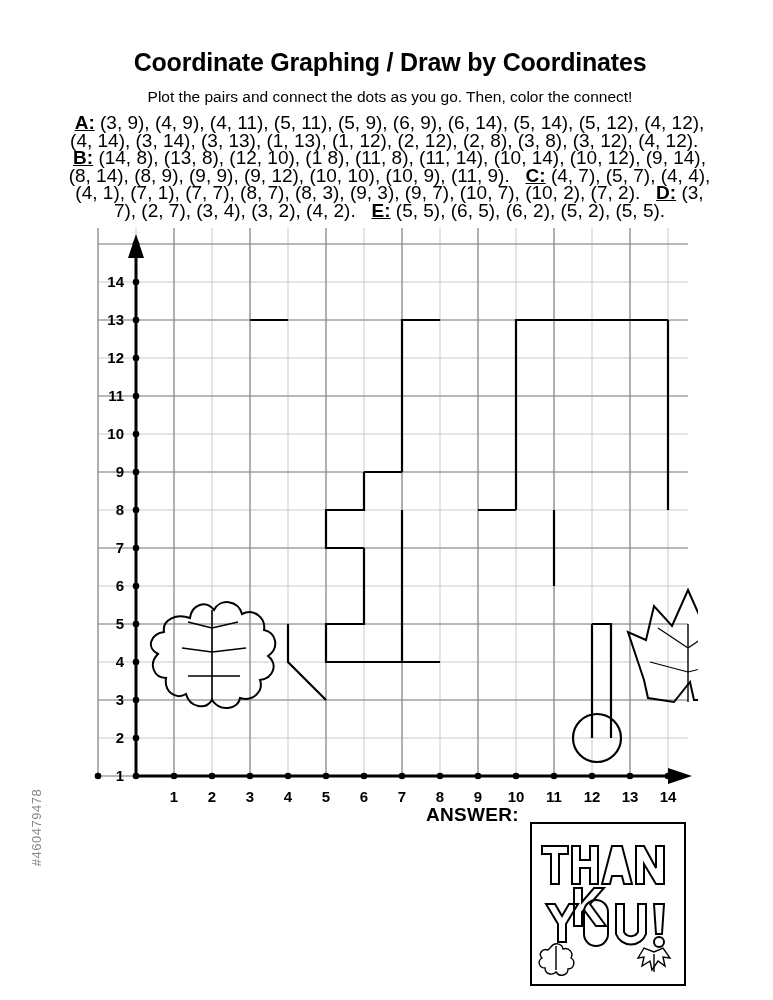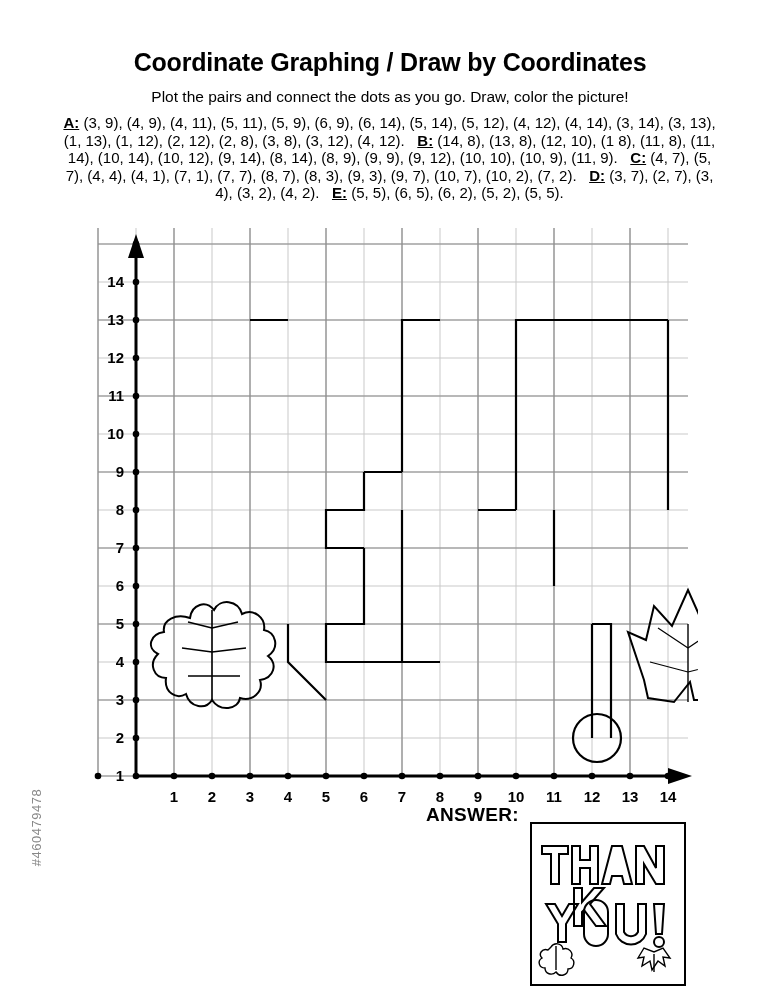--- a/index.html
+++ b/index.html
@@ -50,21 +50,21 @@
     width: 660px;
     text-align: center;
     font-size: 15.5px;
   }
   .coords {
     position: absolute;
     left: 62px;
     top: 114px;
     width: 655px;
     text-align: center;
-    font-size: 15px;
+    font-size: 19px;
     line-height: 17.6px;
   }
   .coords b { font-weight: bold; text-decoration: underline; }
   .answer-label {
     position: absolute;
     left: 426px;
     top: 804px;
     font-size: 19px;
     font-weight: bold;
     letter-spacing: 0.3px;
@@ -93,21 +93,21 @@
   }
 </style>
 </head>
 <body>
 
 <div class="page">
 
   <div class="watermark">#460479478</div>
 
   <div class="title">Coordinate Graphing / Draw by Coordinates</div>
-  <div class="subtitle">Plot the pairs and connect the dots as you go. Draw, color the picture!</div>
+  <div class="subtitle">Plot the pairs and connect the dots as you go. Then, color the connect!</div>
 
   <div class="coords">
     <b>A:</b>
     <span>(3, 9), (4, 9), (4, 11), (5, 11), (5, 9), (6, 9), (6, 14), (5, 14), (5, 12), (4, 12), (4, 14), (3, 14), (3, 13), (1, 13), (1, 12), (2, 12), (2, 8), (3, 8), (3, 12), (4, 12).</span>
     &nbsp;
     <b>B:</b>
     <span>(14, 8), (13, 8), (12, 10), (1  8), (11, 8), (11, 14), (10, 14), (10, 12), (9, 14), (8, 14), (8, 9), (9, 9), (9, 12), (10, 10), (10, 9), (11, 9).</span>
     &nbsp;
     <b>C:</b>
     <span>(4, 7), (5, 7), (4, 4), (4, 1), (7, 1), (7, 7), (8, 7), (8, 3), (9, 3), (9, 7), (10, 7), (10, 2), (7, 2).</span>

